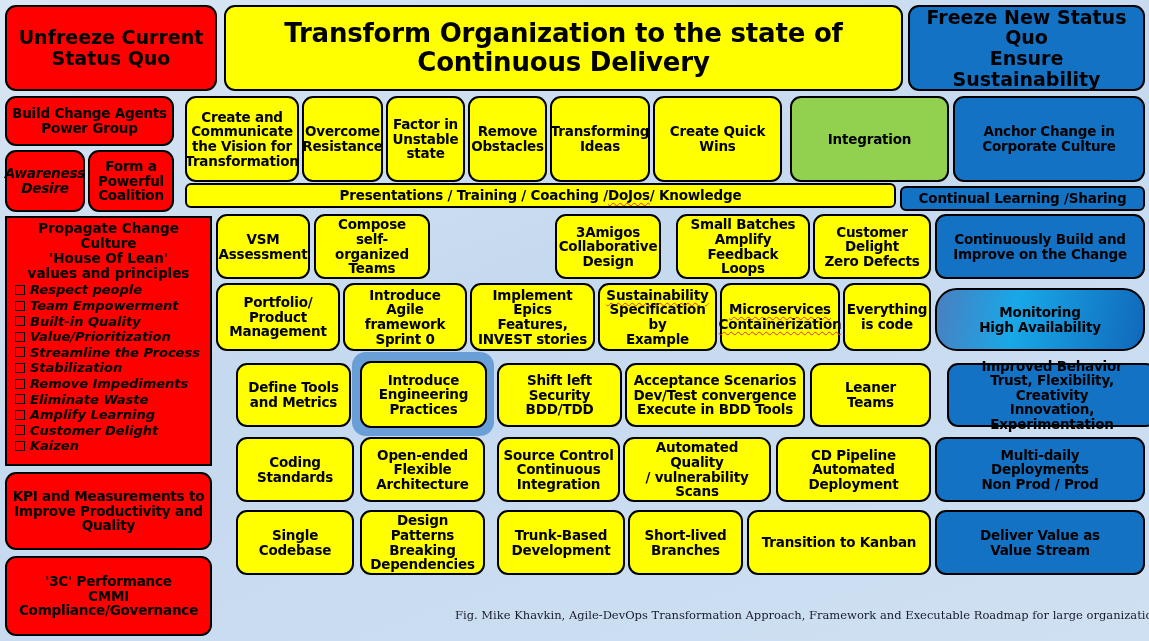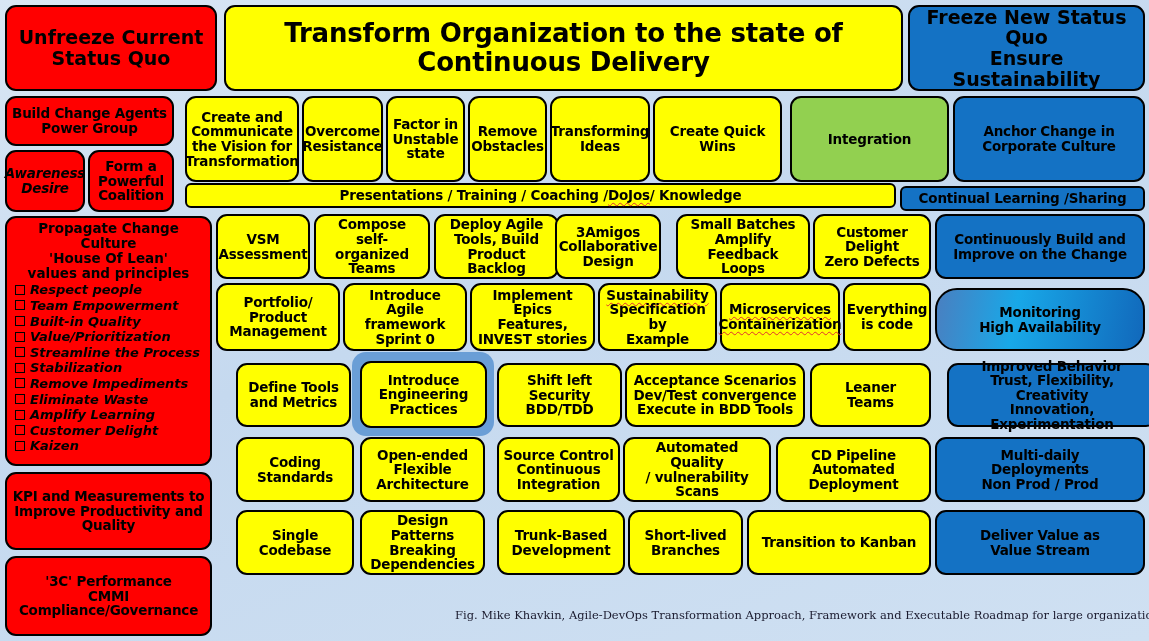--- a/index.html
+++ b/index.html
@@ -37,23 +37,23 @@
   .banner{border-radius:6px;justify-content:center;}
 
   
   .plate{
     position:absolute;background:#6a9ed6;border-radius:14px;
   }
 
   
   .listbox{
     position:absolute;box-sizing:border-box;background:#ff0000;
-    border:2.5px solid #000;border-radius:11px;
+    border:2.5px solid #000;border-radius:0;
     display:flex;flex-direction:column;align-items:center;
-    padding:3px 4px 10px 4px;color:#000;
+    padding:3px 4px 10px 4px;color:#000;justify-content:flex-end;
   }
   .listbox .ttl{font-weight:700;font-size:13.5px;text-align:center;line-height:1.1;white-space:pre-line;}
   .listbox ul{list-style:none;margin:2px 0 0 0;padding:0;width:100%;}
   .listbox li{
     font-style:italic;font-weight:700;font-size:13px;line-height:1.2;
     text-align:left;padding-left:4px;
   }
   .listbox li .chk{
     display:inline-block;width:8px;height:8px;border:1.6px solid #000;
     margin-right:5px;vertical-align:middle;position:relative;top:-1px;
@@ -144,23 +144,20 @@
   <div class="box yellow sm banner" style="left:185px;top:183px;width:711px;height:25px;border-width:2.5px;">
     <span>Presentations / Training / Coaching / </span><span class="squig">DoJos</span><span> / Knowledge</span>
   </div>
   <div class="box blue sm banner" style="left:900px;top:186px;width:245px;height:25px;">Continual Learning /Sharing</div>
 
   <div class="box yellow sm" style="left:216px;top:214px;width:94px;height:65px;">VSM
 Assessment</div>
   <div class="box yellow sm" style="left:314px;top:214px;width:116px;height:65px;">Compose
 self-organized
 Teams</div>
-  <div class="box yellow sm" style="left:434px;top:214px;width:125px;height:65px;">Deploy Agile
-Tools, Build
-Product Backlog</div>
   <div class="box yellow sm" style="left:555px;top:214px;width:106px;height:65px;">3Amigos
 Collaborative
 Design</div>
   <div class="box yellow sm" style="left:676px;top:214px;width:134px;height:65px;">Small Batches
 Amplify Feedback
 Loops</div>
   <div class="box yellow sm" style="left:813px;top:214px;width:118px;height:65px;">Customer
 Delight
 Zero Defects</div>
   <div class="box yellow sm" style="left:216px;top:283px;width:124px;height:68px;">Portfolio/

